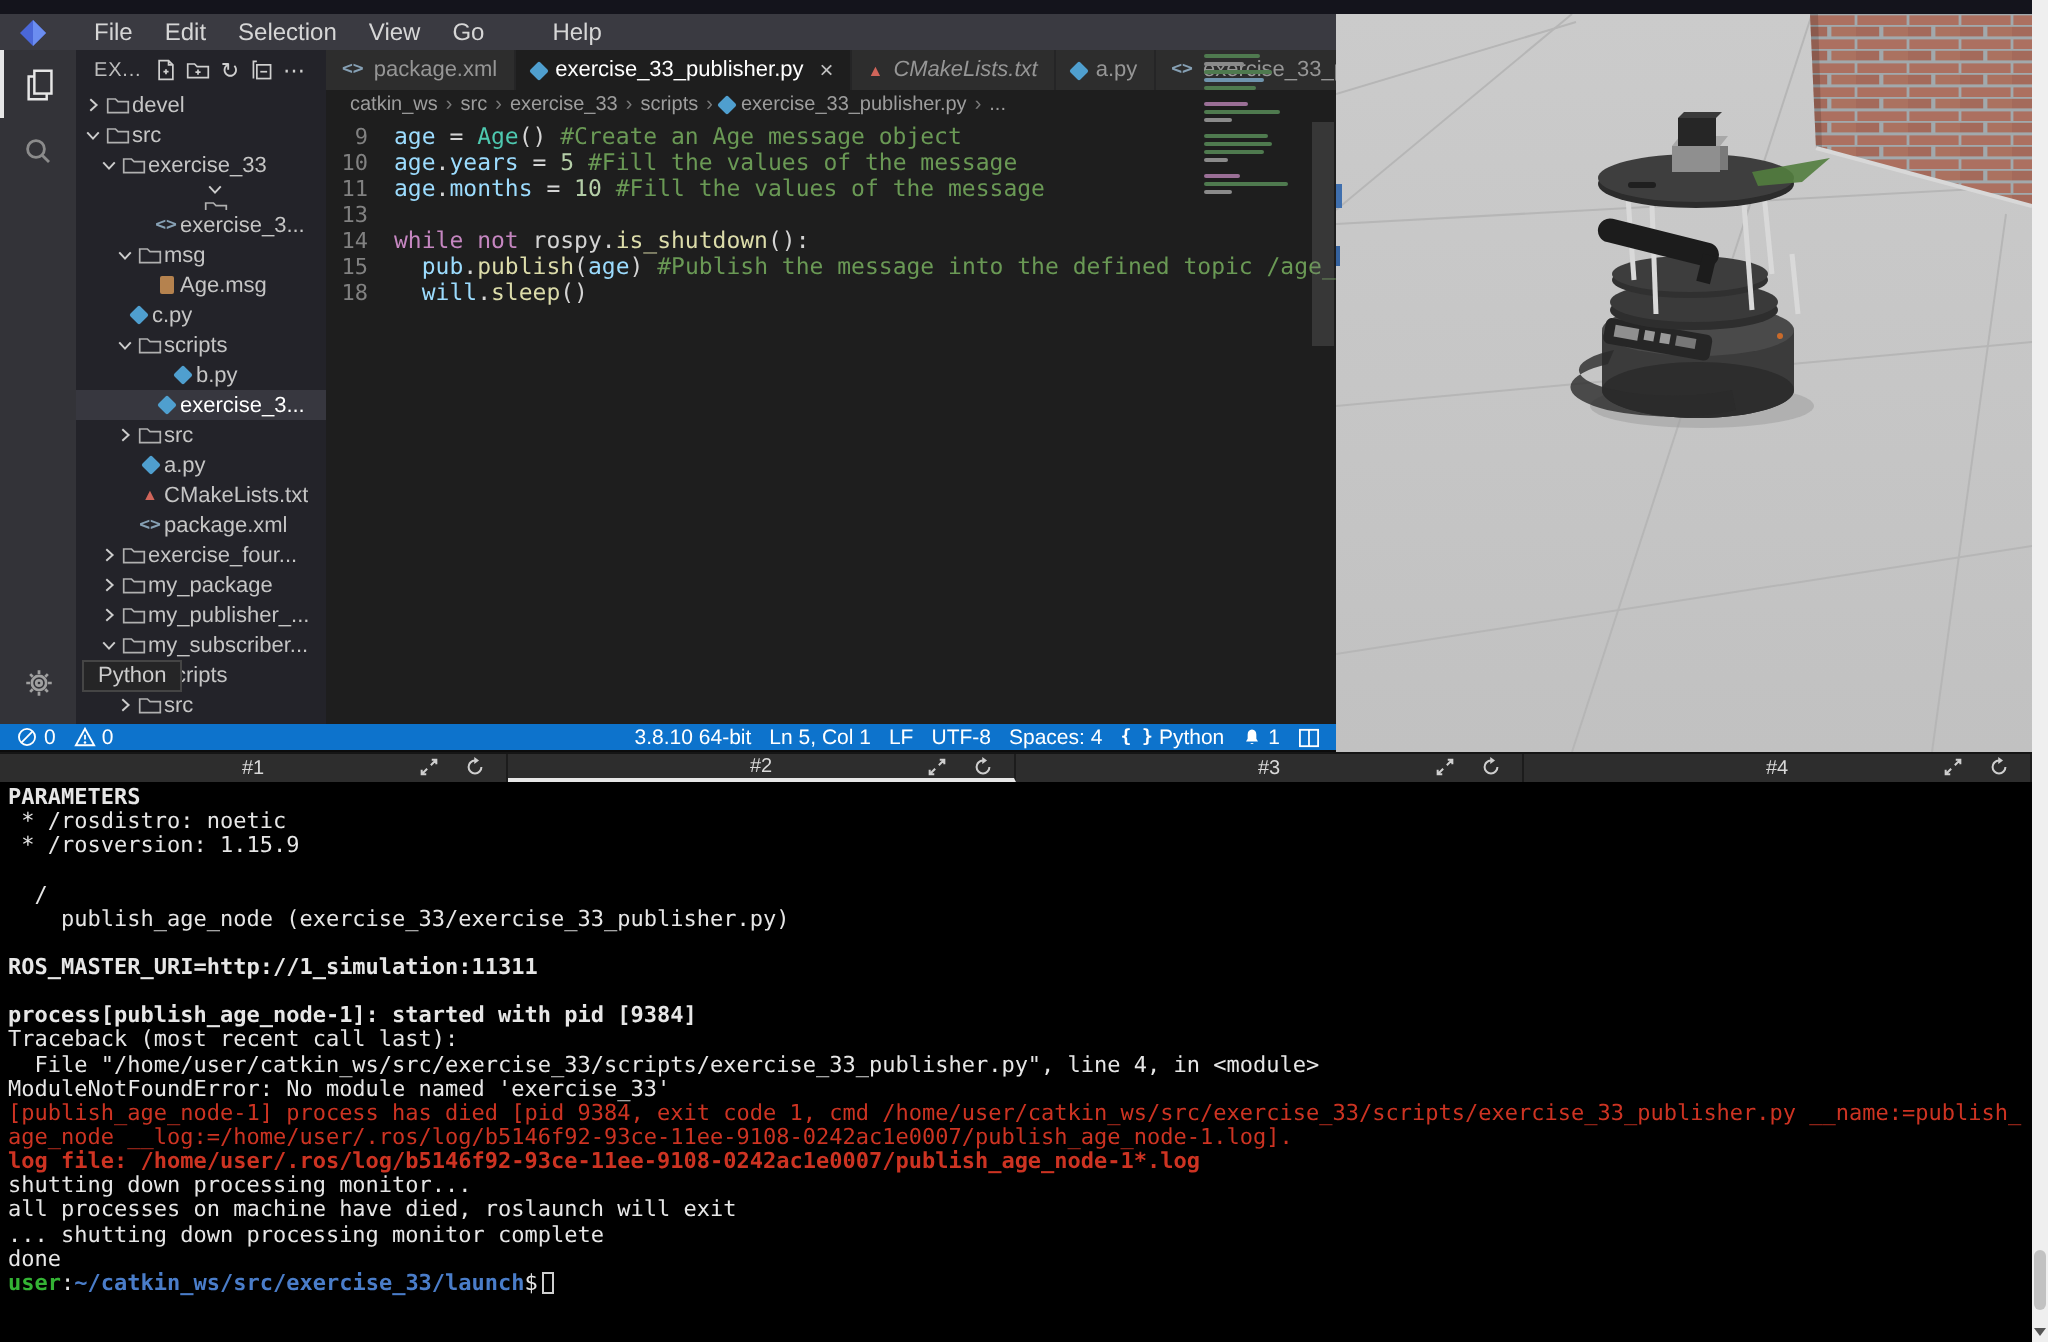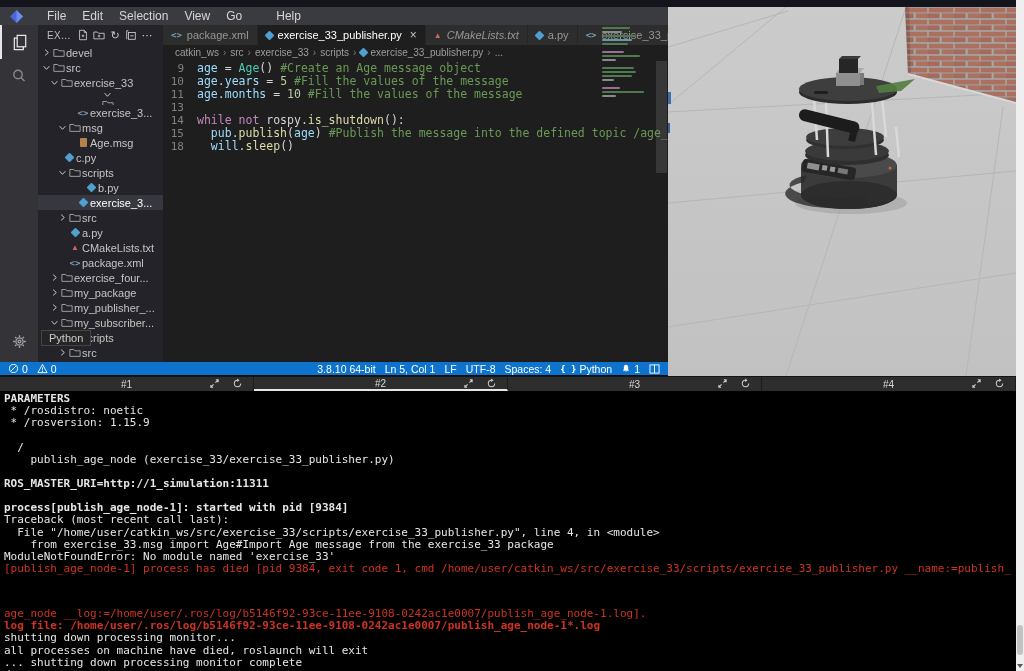--- a/index.html
+++ b/index.html
@@ -725,24 +725,23 @@
       <div class="tline"> * /rosversion: 1.15.9</div>
       <div class="tline"> </div>
       <div class="tline">  /</div>
       <div class="tline">    publish_age_node (exercise_33/exercise_33_publisher.py)</div>
       <div class="tline"> </div>
       <div class="tline bold">ROS_MASTER_URI=http://1_simulation:11311</div>
       <div class="tline"> </div>
       <div class="tline bold">process[publish_age_node-1]: started with pid [9384]</div>
       <div class="tline">Traceback (most recent call last):</div>
       <div class="tline">  File "/home/user/catkin_ws/src/exercise_33/scripts/exercise_33_publisher.py", line 4, in &lt;module&gt;</div>
-      <div class="tline">    from exercise_33.msg import Age#Import Age message from the exercise_33 package</div>
       <div class="tline">ModuleNotFoundError: No module named 'exercise_33'</div>
       <div class="tline" style="color: rgb(205, 51, 34);">[publish_age_node-1] process has died [pid 9384, exit code 1, cmd /home/user/catkin_ws/src/exercise_33/scripts/exercise_33_publisher.py __name:=publish_</div>
-      <div class="tline" style="color: rgb(205, 51, 34); margin-top: 33px;">age_node __log:=/home/user/.ros/log/b5146f92-93ce-11ee-9108-0242ac1e0007/publish_age_node-1.log].</div>
+      <div class="tline" style="color: rgb(205, 51, 34);">age_node __log:=/home/user/.ros/log/b5146f92-93ce-11ee-9108-0242ac1e0007/publish_age_node-1.log].</div>
       <div class="tline" style="color: rgb(205, 51, 34); font-weight: bold;">log file: /home/user/.ros/log/b5146f92-93ce-11ee-9108-0242ac1e0007/publish_age_node-1*.log</div>
       <div class="tline">shutting down processing monitor...</div>
       <div class="tline">all processes on machine have died, roslaunch will exit</div>
       <div class="tline">... shutting down processing monitor complete</div>
       <div class="tline">done</div>
       <div class="prompt-line"><span style="color: rgb(52, 179, 52); font-weight: bold;">user</span><span>:</span><span style="color: rgb(74, 125, 201); font-weight: bold;">~/catkin_ws/src/exercise_33/launch</span><span>$</span><span class="cursor-box"></span></div>
     </div>
 
   <div class="osbar">
     <div class="os-thumb"></div>

